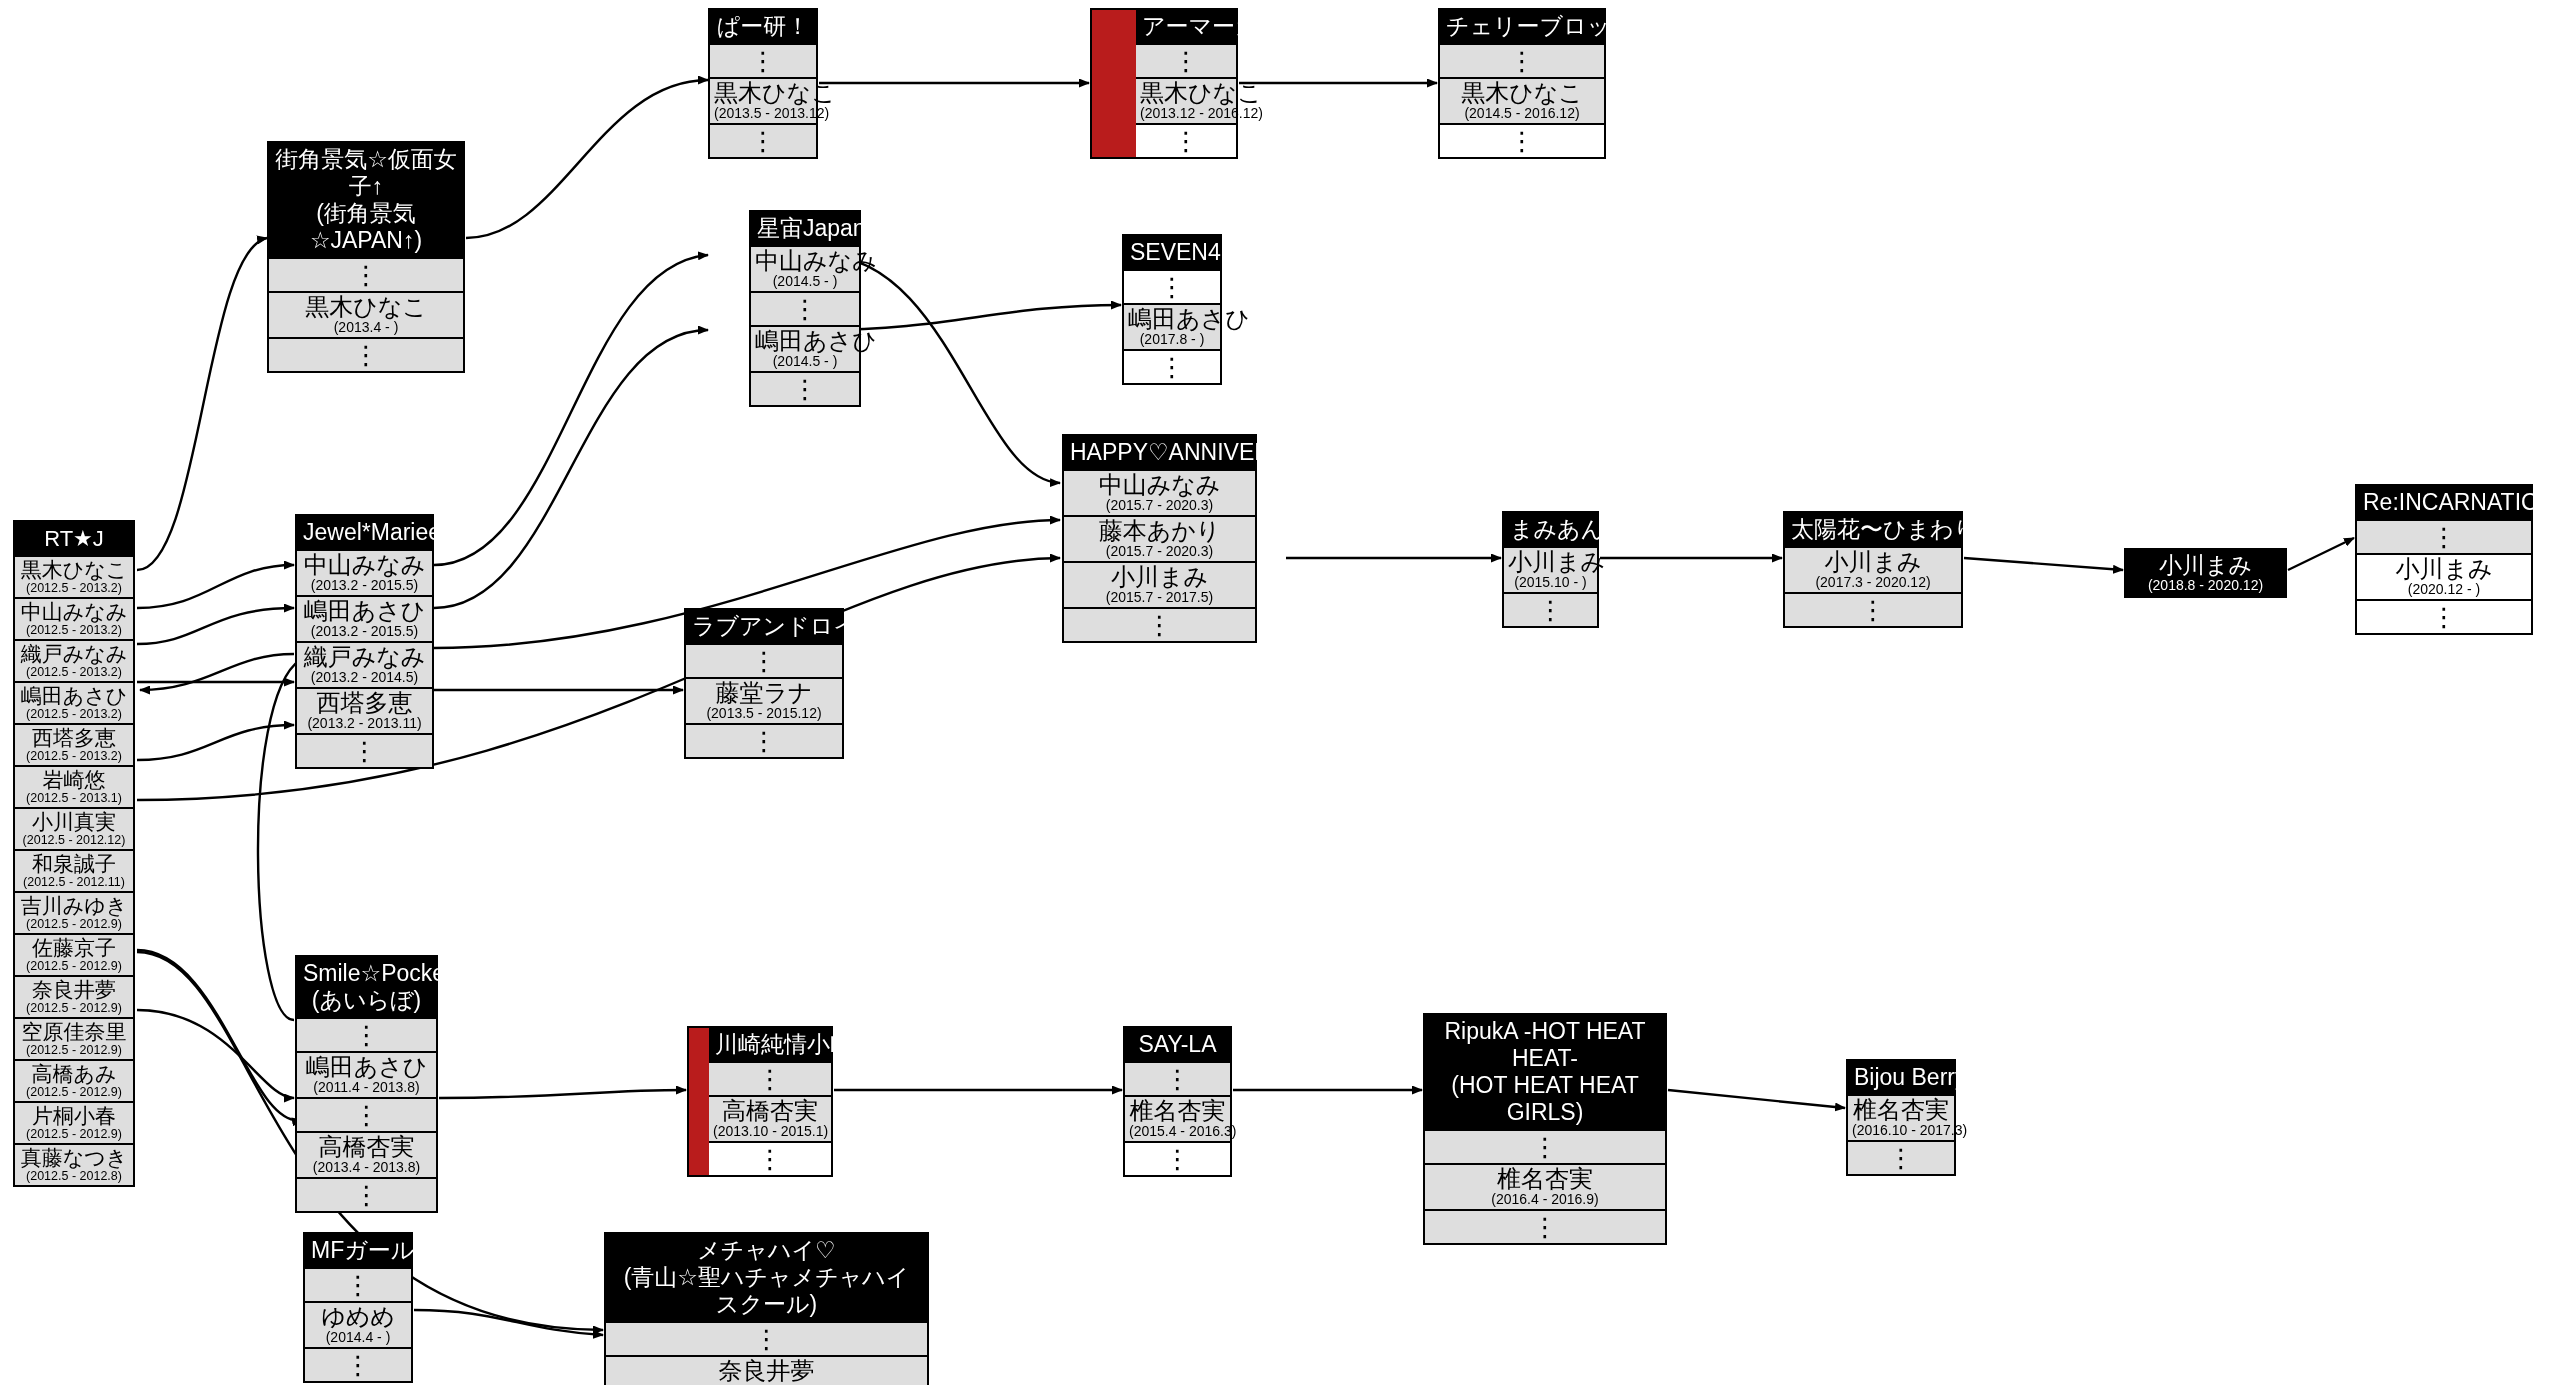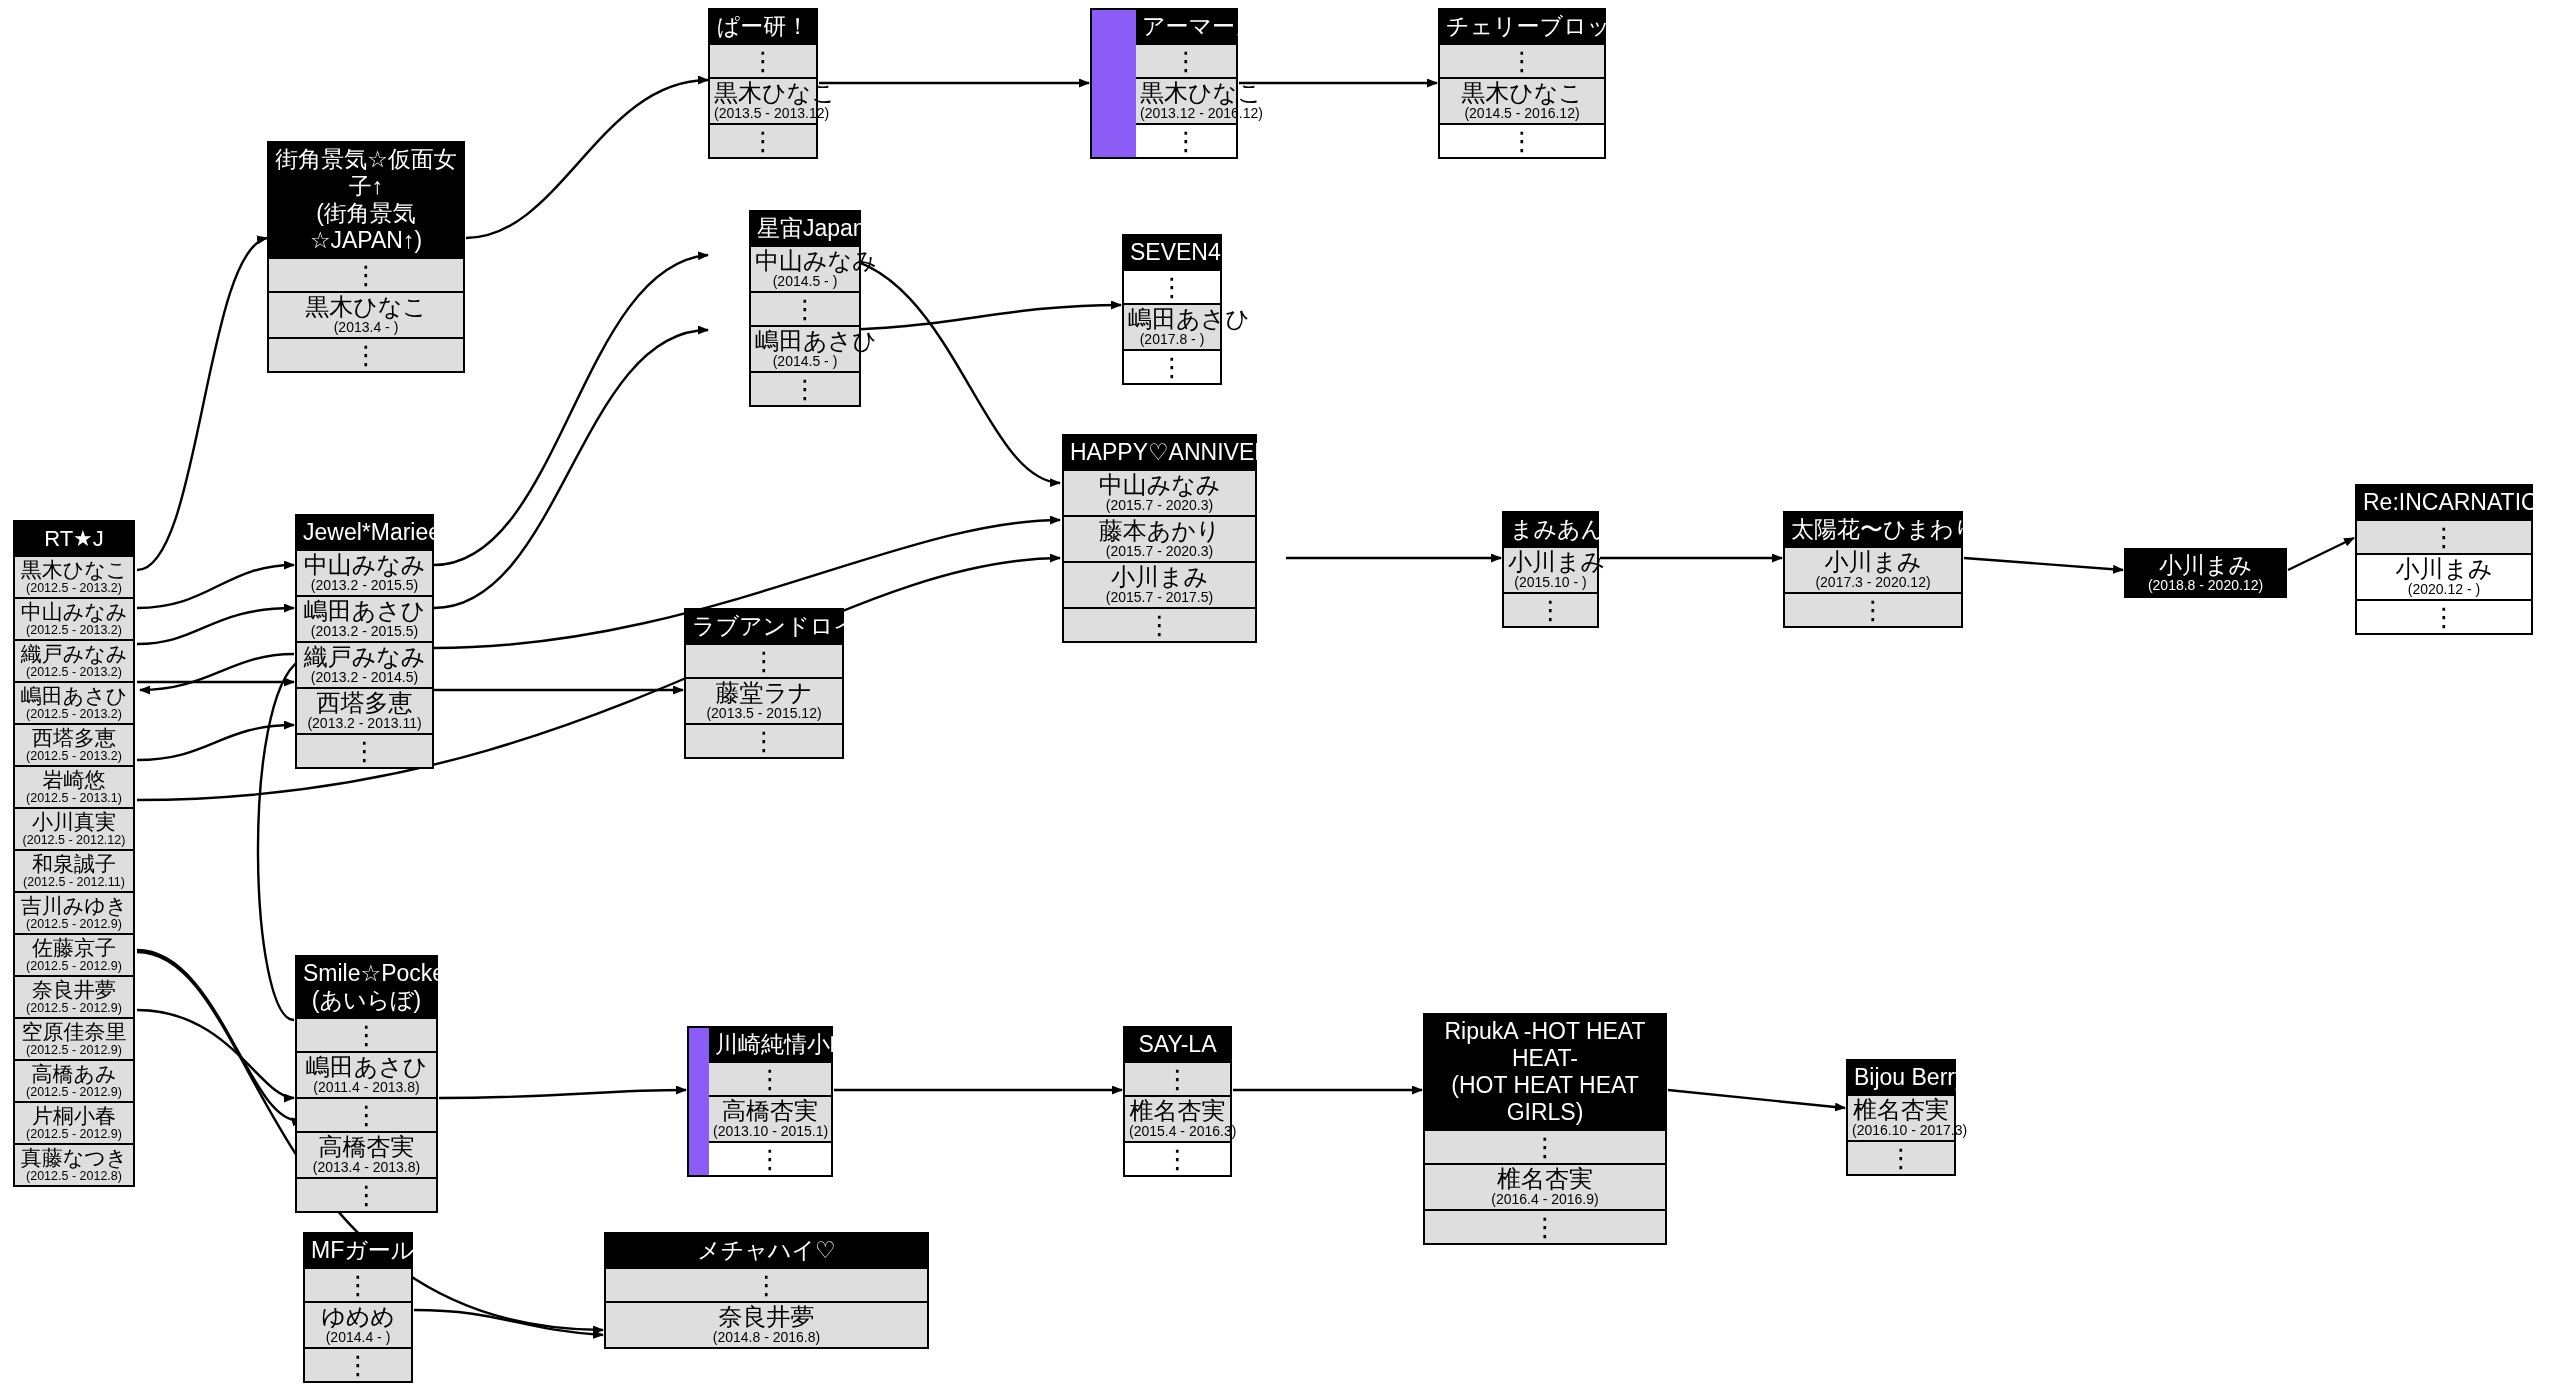--- a/index.html
+++ b/index.html
@@ -1,20 +1,20 @@
 <!DOCTYPE html>
 <html><head>
 <meta charset="utf-8">
 <style>
   html,body{margin:0;padding:0;background:#fff;}
   body{font-family:"Liberation Sans","DejaVu Sans",sans-serif;}
   #stage{position:relative;width:2563px;height:1385px;background:#fff;overflow:hidden;}
   svg#edges{position:absolute;left:0;top:0;width:2563px;height:1385px;pointer-events:none;}
 
-  .node{position:absolute;border:2px solid #000;box-sizing:border-box;background:#8b5cf6;}
+  .node{position:absolute;border:2px solid #000;box-sizing:border-box;background:#b91c1c;}
   .node .hdr{background:#000;color:#fff;text-align:center;font-size:23px;line-height:27px;padding:3px 6px;white-space:nowrap;}
   .node .hdr.two{white-space:normal;}
   .node .cell{border-top:2px solid #000;box-sizing:border-box;background:#dedede;text-align:center;padding:1px 4px 2px 4px;}
   .node .cell.white{background:#fff;}
   .node .cell .nm{font-size:24px;line-height:26px;color:#000;white-space:nowrap;}
   .node .cell .pd{font-size:14px;line-height:15px;color:#000;white-space:nowrap;}
   .node .cell.dots{height:34px;position:relative;}
   .node .cell.dots::after{content:"\22EE";position:absolute;left:0;right:0;top:50%;transform:translateY(-50%);
       font-size:26px;line-height:0;color:#000;text-align:center;}
 
@@ -387,20 +387,21 @@
       <div class="cell dots"></div>
       <div class="cell">
         <div class="nm">ゆめめ</div>
         <div class="pd">(2014.4 - )</div>
       </div>
       <div class="cell dots"></div>
     </div>
     <div class="node" style="left: 604px; top: 1232px; width: 325px;">
       <div class="hdr two">
         <div>メチャハイ♡</div>
+        <div>(青山☆聖ハチャメチャハイスクール)</div>
       </div>
       <div class="cell dots"></div>
       <div class="cell">
         <div class="nm">奈良井夢</div>
         <div class="pd">(2014.8 - 2016.8)</div>
       </div>
     </div>
     <div class="solo" style="left: 2124px; top: 548px; width: 163px;">
       <div class="nm">小川まみ</div>
       <div class="pd">(2018.8 - 2020.12)</div>

